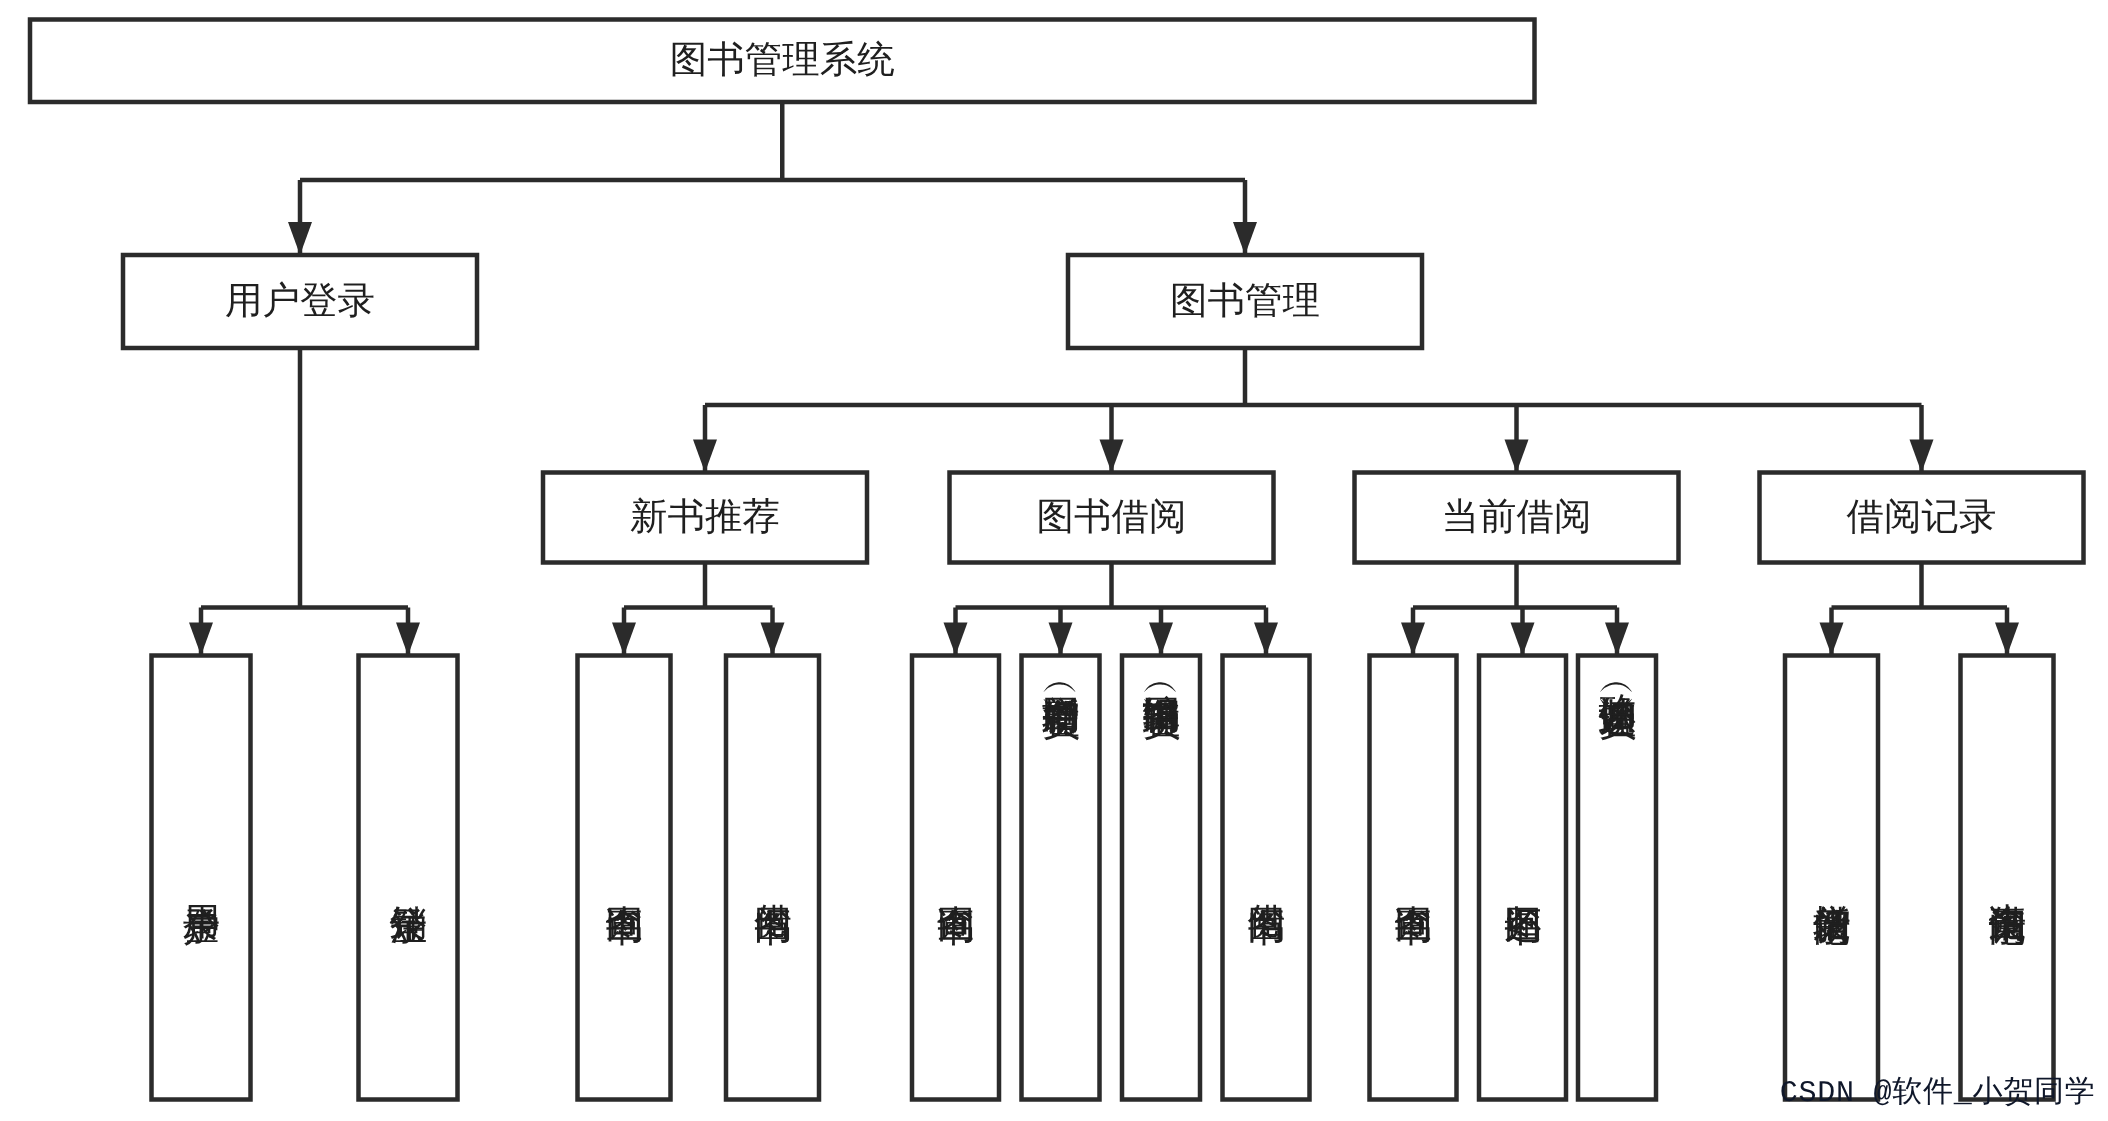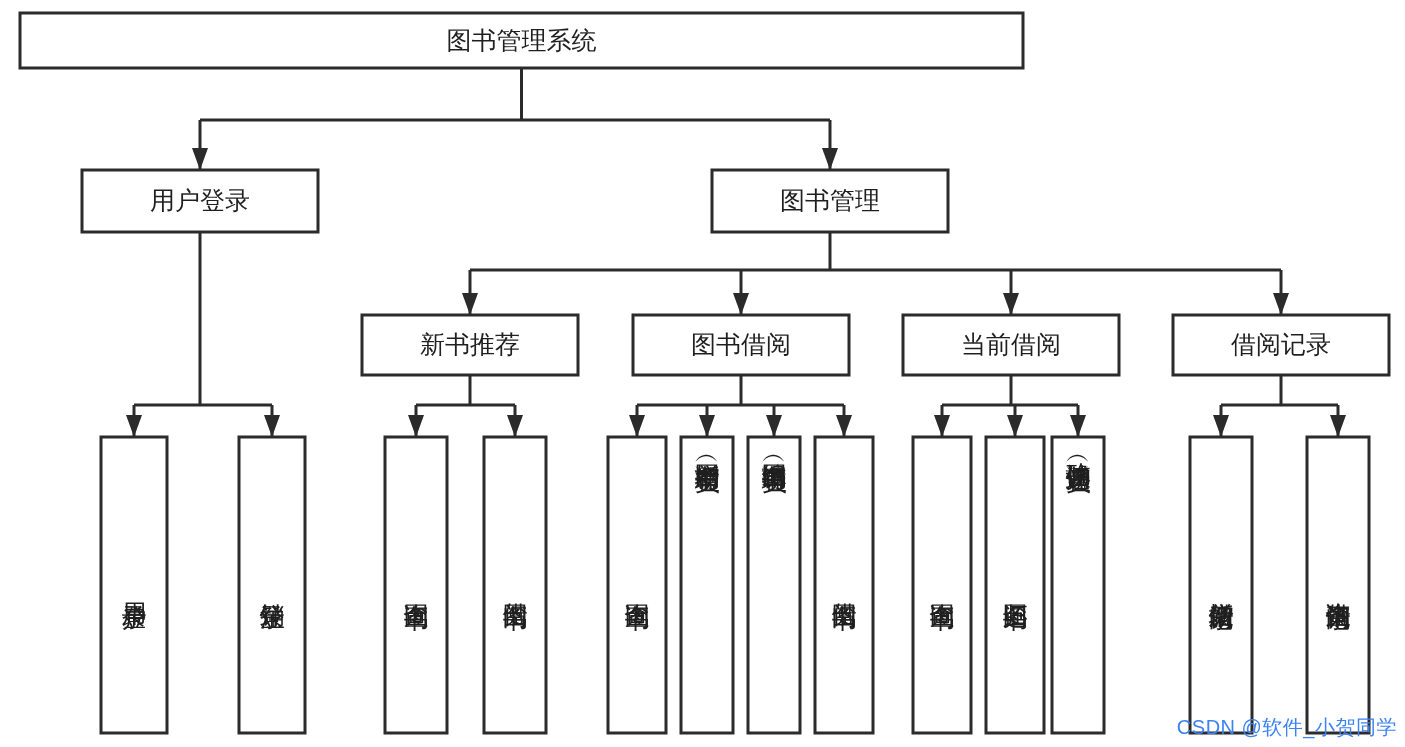--- a/index.html
+++ b/index.html
@@ -59,23 +59,23 @@
     text-orientation: upright;
     white-space: nowrap;
     letter-spacing: 1px;
     pointer-events: none;
     text-align: center;
   }
   .watermark {
     position: absolute;
     right: 8px;
     bottom: 6px;
-    font-family: Liberation Sans, sans-serif;
+    font-family: Liberation Mono, monospace;
     font-size: 20px;
-    color: #3b82f6;
+    color: #0f172a;
     white-space: nowrap;
     letter-spacing: 0.5px;
   }
 </style>
 </head>
 <body>
 
 <div id="diagram-root">
 
   <svg id="diagram-svg" viewBox="0 0 1405 747">

